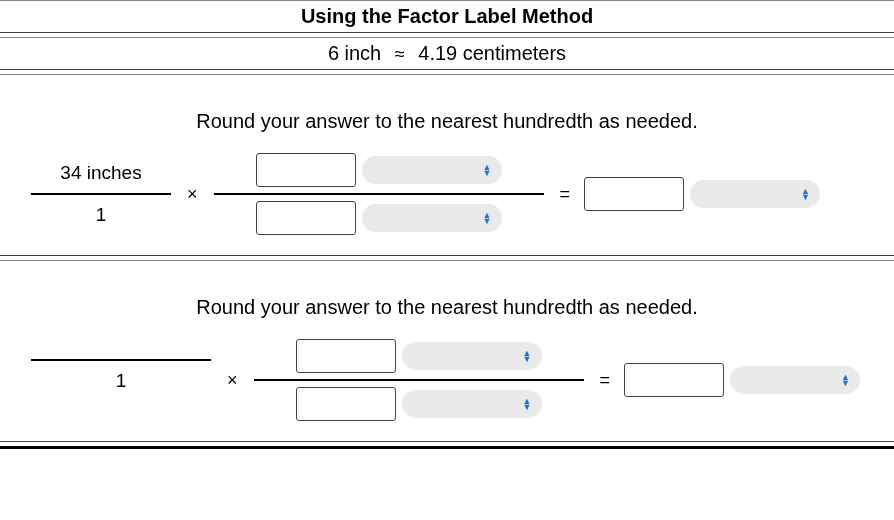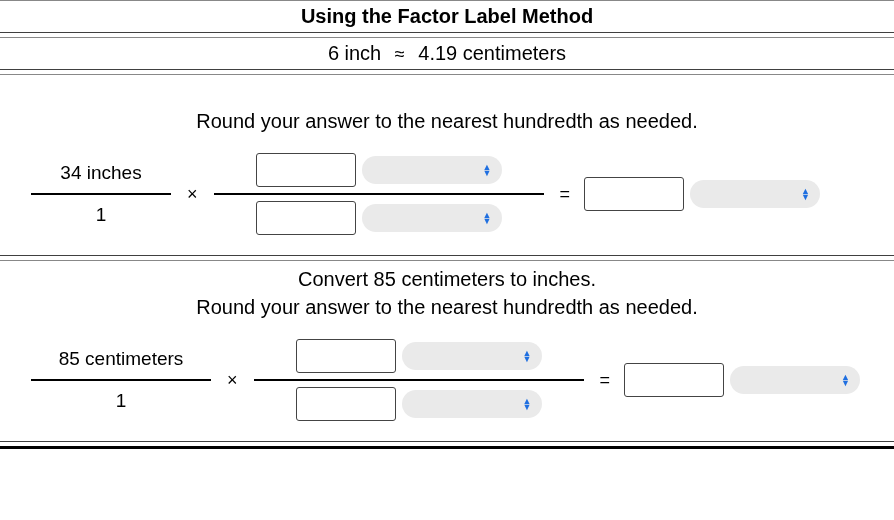--- a/index.html
+++ b/index.html
@@ -166,26 +166,25 @@
             <span>▲</span>
             <span>▼</span>
           </div>
       </div>
     </div>
   </div>
 </div>
 
 <div class="row">
   <div class="instr">
-    <span>Convert 85 centimeters to inches.</span><br>
+    <br>
     <span>Round your answer to the nearest hundredth as needed.</span>
   </div>
   <div class="eq-row">
     <div class="fraction">
-      <div class="num">85 centimeters</div>
       <div class="bar" style="width:180px"></div>
       <div class="den">1</div>
     </div>
     <span class="op">×</span>
     <div class="fraction wide">
       <div class="num">
         <input class="textinput" value="" style="">
         <div class="selectpill">
           <div class="stepper">
               <span>▲</span>

